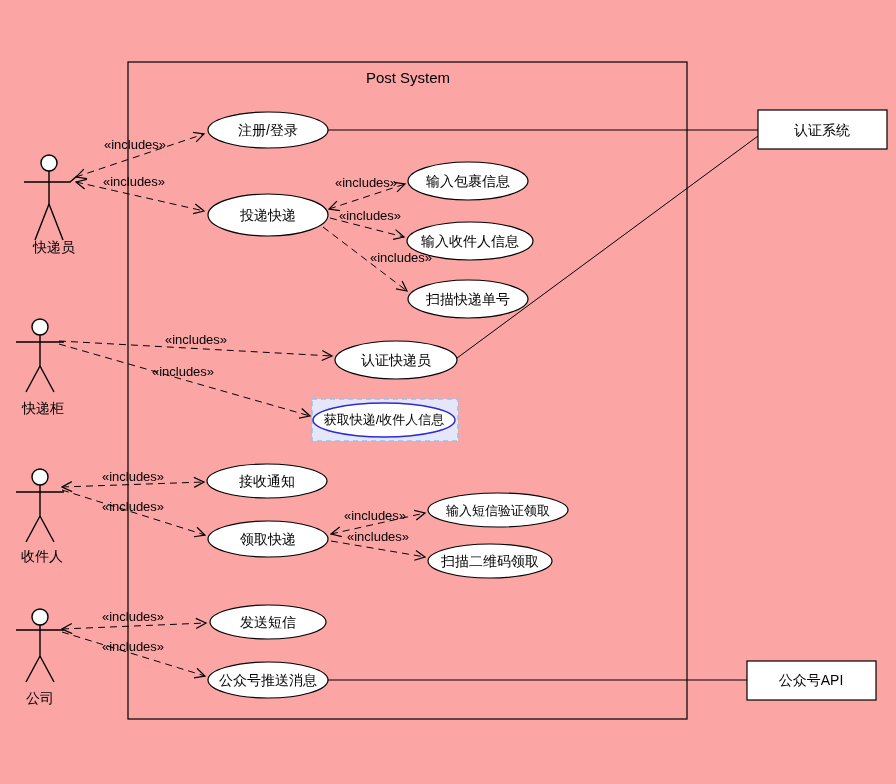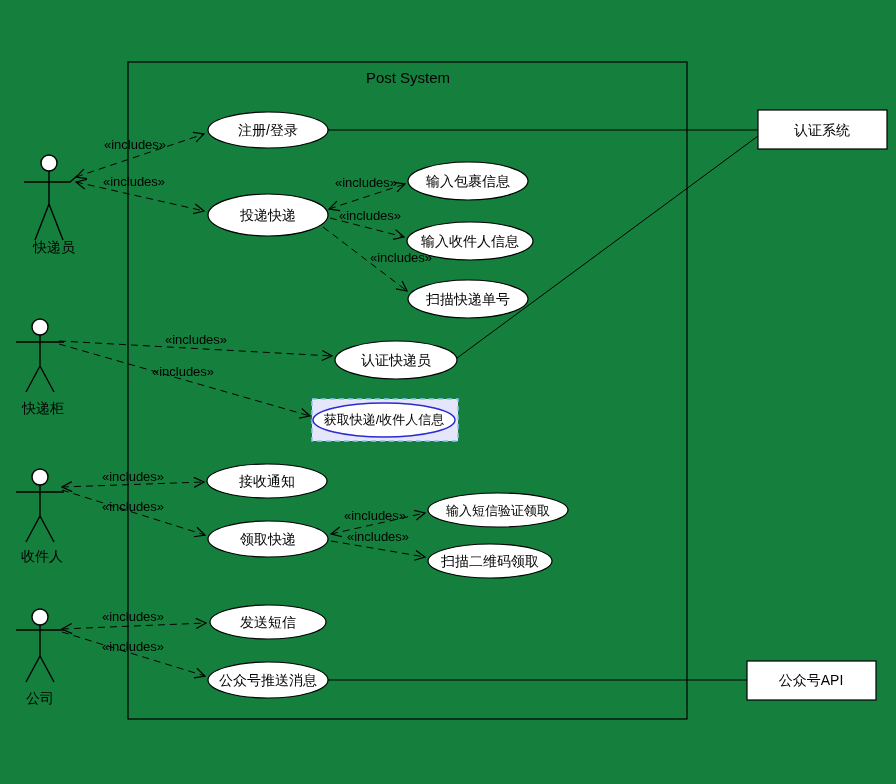--- a/index.html
+++ b/index.html
@@ -1,16 +1,16 @@
 <!DOCTYPE html>
 <html><head>
 <meta charset="utf-8">
 <style>
   html,body{margin:0;padding:0;background:#ffffff;}
-  .canvas-wrap{width:896px;height:784px;background:#15803d;position:relative;overflow:hidden;}
+  .canvas-wrap{width:896px;height:784px;background:#fca5a5;position:relative;overflow:hidden;}
   text{font-family:"Liberation Sans","DejaVu Sans",sans-serif;fill:#000000;}
   .title-label{font-size:15px;text-anchor:middle;}
   .uc-label{font-size:14px;text-anchor:middle;}
   .uc-label-sm{font-size:13px;text-anchor:middle;}
   .inc-label{font-size:13px;text-anchor:middle;}
   .actor-label{font-size:14px;text-anchor:middle;}
   .box-label{font-size:14px;text-anchor:middle;}
   .shape{fill:#ffffff;stroke:#000000;stroke-width:1.2;}
   .boundary{fill:none;stroke:#000000;stroke-width:1.2;}
   .figure{stroke:#000000;stroke-width:1.4;fill:none;}

